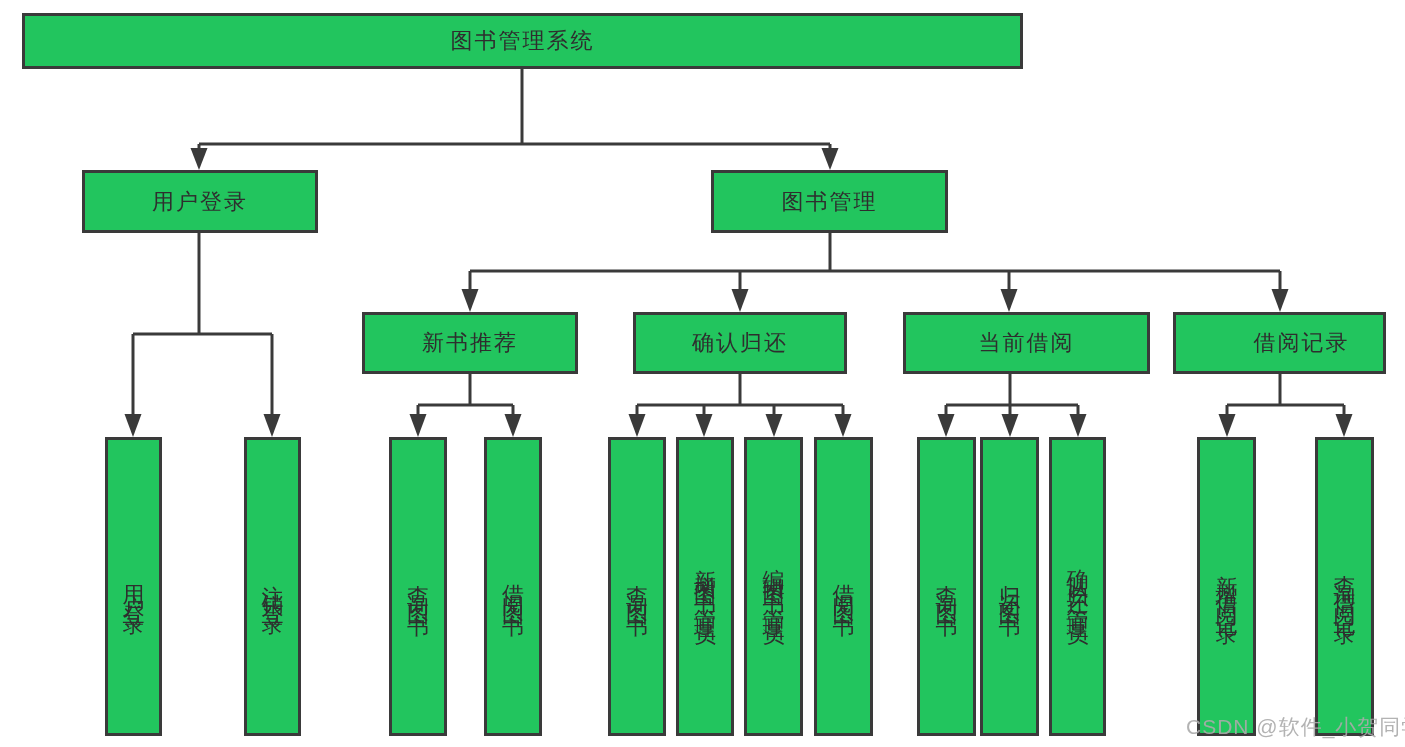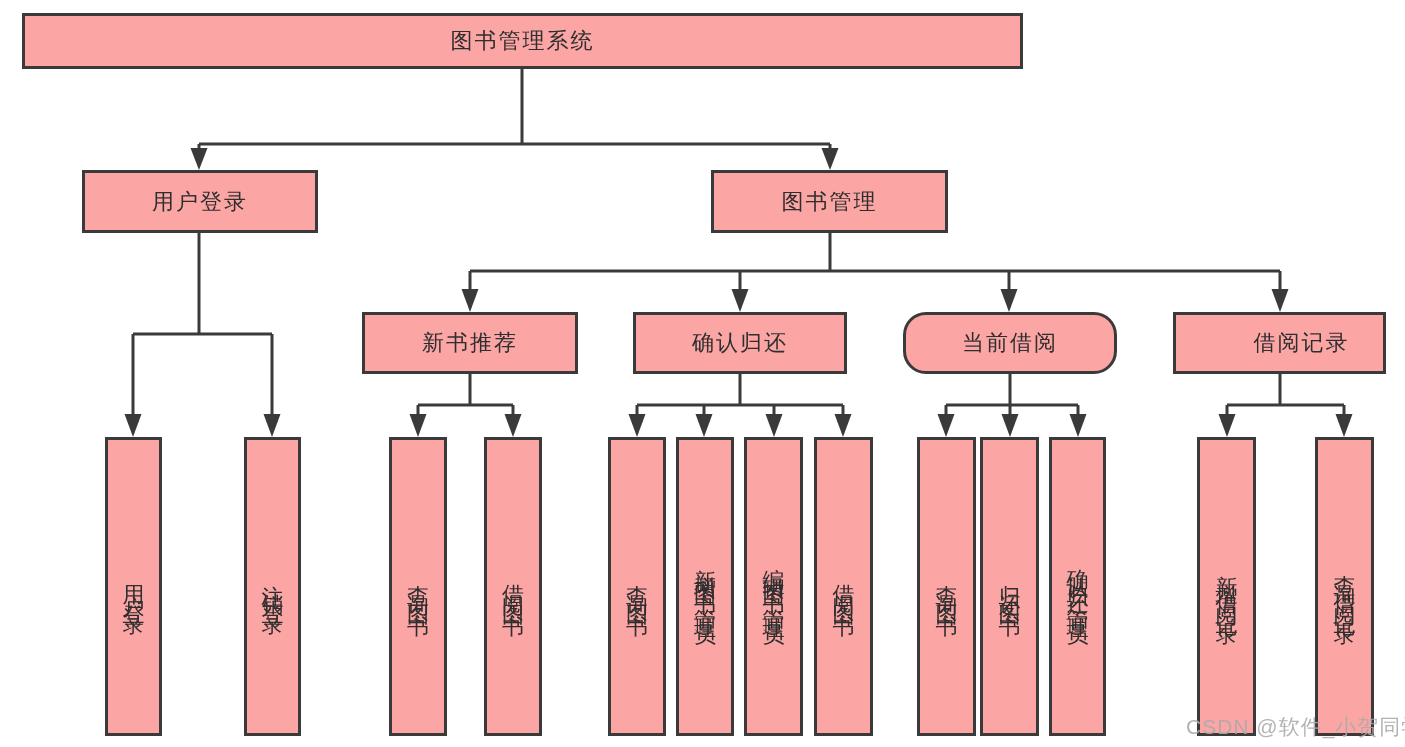--- a/index.html
+++ b/index.html
@@ -19,21 +19,21 @@
   }
   #connectors {
     position: absolute;
     left: 0; top: 0;
     width: 1405px;
     height: 747px;
     z-index: 1;
   }
   .node {
     position: absolute;
-    background: #fca5a5;
+    background: #22c55e;
     border: 3px solid #3a3a3a;
     z-index: 2;
     display: flex;
     align-items: center;
     justify-content: center;
   }
   .hnode span {
     font-size: 22px;
     letter-spacing: 2px;
     color: #2e2e2e;
@@ -149,21 +149,21 @@
   <div class="node hnode" style="left:362px; top:312px; width:216px; height:62px;">
     <span>新书推荐</span>
   </div>
 
   <div class="node hnode" style="left:711px; top:170px; width:237px; height:63px;">
     <span>图书管理</span>
   </div>
   <div class="node hnode" style="left:633px; top:312px; width:214px; height:62px;">
     <span>确认归还</span>
   </div>
-  <div class="node hnode" style="left:903px; top:312px; width:214px; height:62px;border-radius:23px;">
+  <div class="node hnode" style="left:903px; top:312px; width:247px; height:62px;">
     <span>当前借阅</span>
   </div>
   <div class="node hnode" style="left:1173px; top:312px; width:213px; height:62px;padding-left:44px;">
     <span>借阅记录</span>
   </div>
 
   <div class="node leaf" style="left:105px; width:57px;">
     <span>用户登录</span>
   </div>
   <div class="node leaf" style="left:244px; width:57px;">

